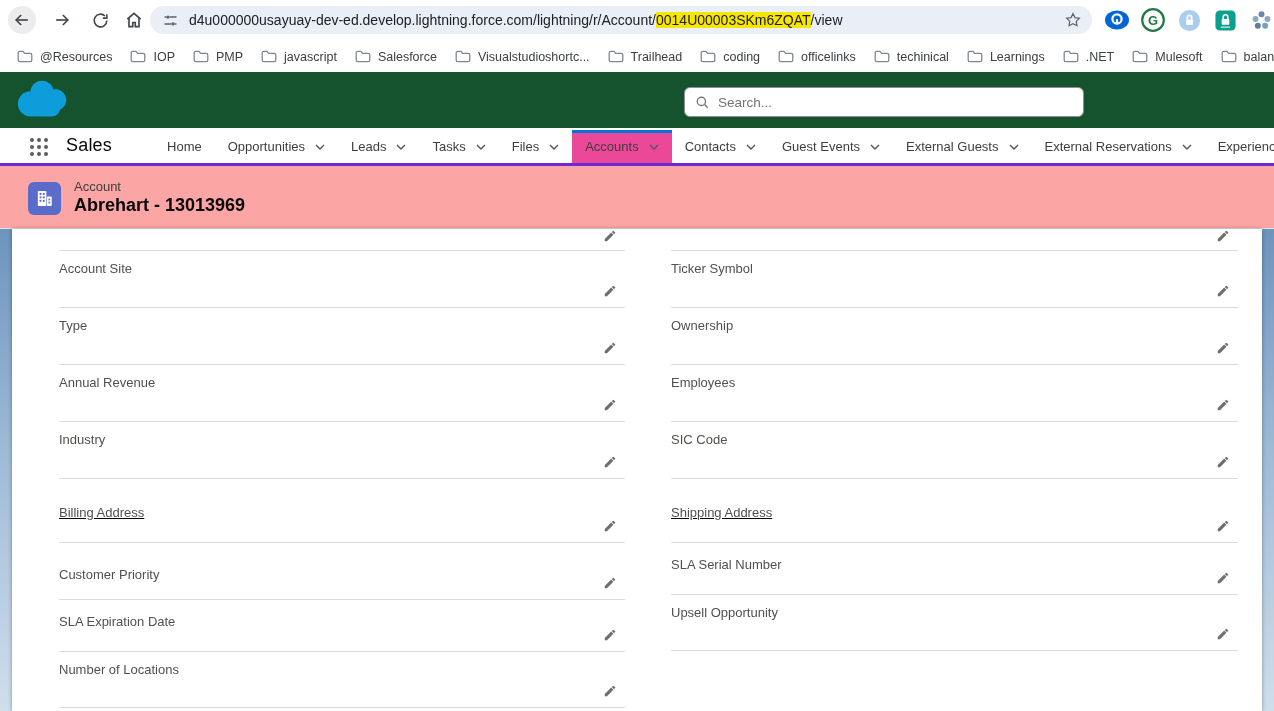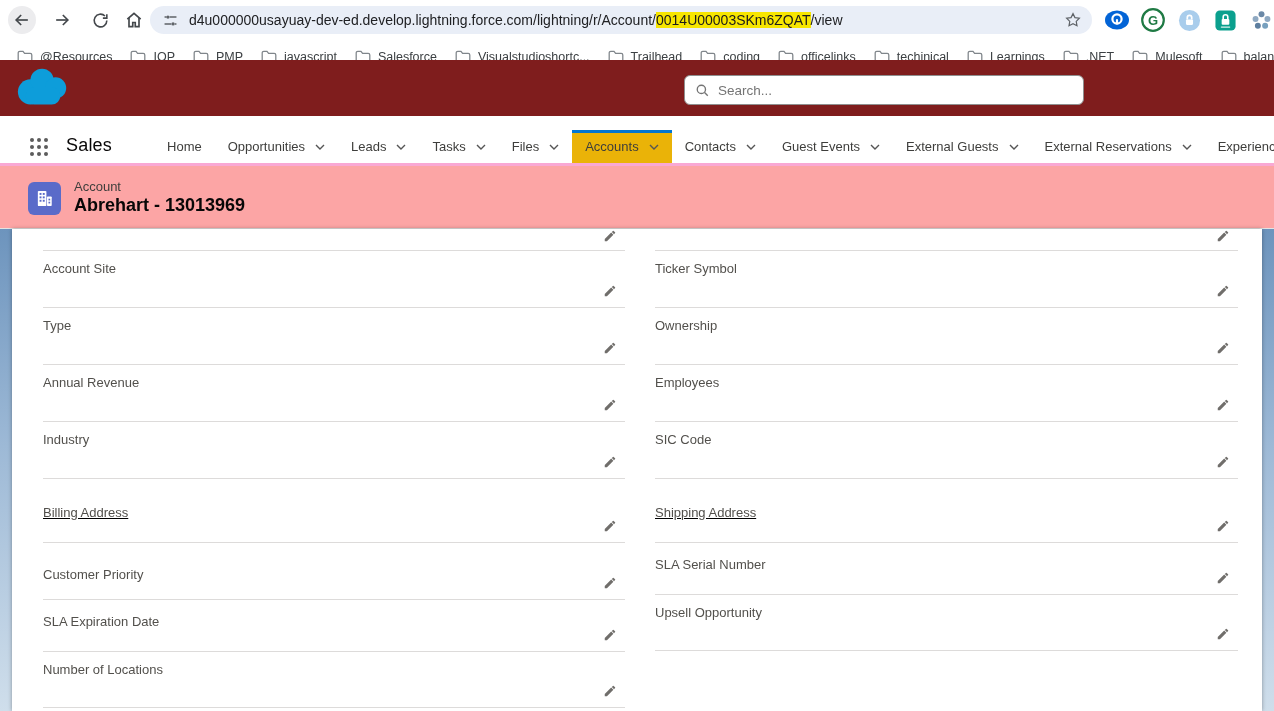--- a/index.html
+++ b/index.html
@@ -24,55 +24,55 @@
   .star { position:absolute; right:10px; top:5px; width:18px; height:18px; cursor:pointer; }
   .ext { position:absolute; top:7px; width:26px; height:26px; display:flex; align-items:center; justify-content:center; cursor:pointer; }
 
   
   .bookmarks { position:absolute; left:0; top:40px; width:1274px; height:34px; background:#fff;
                border-bottom:1px solid #e6e6e6; display:flex; align-items:center; padding-left:8px; overflow:hidden; }
   .bm { display:flex; align-items:center; gap:7px; padding:0 9px; height:26px; border-radius:6px;
         font-size:12.5px; color:#3c4043; white-space:nowrap; cursor:pointer; flex:0 0 auto; }
 
   
-  .sf-header { position:absolute; left:0; top:60px; width:1274px; height:56px; background:#7f1d1d; }
+  .sf-header { position:absolute; left:0; top:72px; width:1274px; height:56px; background:#14532d; }
   .sf-logo { position:absolute; left:14px; top:5px; width:58px; height:46px; }
   .sf-search { position:absolute; left:684px; top:15px; width:400px; height:30px; border:1px solid #8f8f8f;
                border-radius:6px; background:#fff; display:flex; align-items:center; padding:0 10px; }
   .sf-search input { border:none; outline:none; flex:1; font-size:13.5px; color:#444;
                      font-family:"Liberation Sans", sans-serif; background:transparent; margin-left:8px; }
   .sf-search input::placeholder { color:#747474; }
 
   
   .sf-nav { position:absolute; left:0; top:130px; width:1274px; height:36px; background:#fff;
-            border-bottom:3px solid #f9a8d4; display:flex; align-items:stretch; overflow:hidden; }
+            border-bottom:3px solid #6d28d9; display:flex; align-items:stretch; overflow:hidden; }
   .waffle { width:22px; height:22px; margin:6px 0 0 28px; cursor:pointer; flex:0 0 auto; }
   .app-name { font-size:18px; color:#080707; font-weight:400; margin:5px 0 0 16px; letter-spacing:.2px; flex:0 0 auto; }
   .tabs { display:flex; margin-left:42px; align-items:stretch; }
   .tab { display:flex; align-items:center; gap:10px; padding:0 13px; font-size:13px; color:#3e3e3c;
          cursor:pointer; white-space:nowrap; position:relative; }
-  .tab.selected { background:#eab308; box-shadow:inset 0 3px 0 #0176d3; }
+  .tab.selected { background:#ec4899; box-shadow:inset 0 3px 0 #0176d3; }
 
   
   .rec-header { position:absolute; left:0; top:166px; width:1274px; height:63px; background:#fca5a5;
                 border-bottom:1px solid #e3e3e3; }
   .rec-icon { position:absolute; left:28px; top:16px; width:33px; height:33px; border-radius:6px;
               background:#5a6bc9; display:flex; align-items:center; justify-content:center; }
   .rec-entity { position:absolute; left:74px; top:13px; font-size:13px; color:#3e3e3c; }
   .rec-title { position:absolute; left:74px; top:29px; font-size:18px; font-weight:700; color:#080707; }
 
   
   .content { position:absolute; left:0; top:229px; width:1274px; height:482px;
              background:linear-gradient(180deg,#6d94bd 0%, #9db9d6 45%, #cfdeeb 100%); }
   .panel { position:absolute; left:12px; top:0; width:1250px; height:482px; background:#fff;
            box-shadow:0 0 4px rgba(0,0,0,.35); }
   .col { position:absolute; top:0; }
   .col-left  { left:31px;  width:582px; }
   .col-right { left:643px; width:583px; }
-  .field-row { position:relative; border-bottom:1px solid #dddbda; }
+  .field-row { position:relative; border-bottom:1px solid #dddbda;margin-left:16px; }
   .field-row.stub { height:22px; }
   .field-row.normal { height:47px; }
   .field-row.address { height:64px; padding-top:16px;text-decoration:underline; }
   .field-row.post-address { height:57px; padding-top:14px; }
   .field-row.mid { height:52px; padding-top:4px; }
   .field-row.compact { height:46px; }
   .field-label { display:block; margin-top:10px; font-size:13px; color:#52504c; }
   .pencil { position:absolute; right:6px; bottom:7px; width:16px; height:16px; cursor:pointer; }
   .field-row.stub .pencil { bottom:5px; }
 </style>

